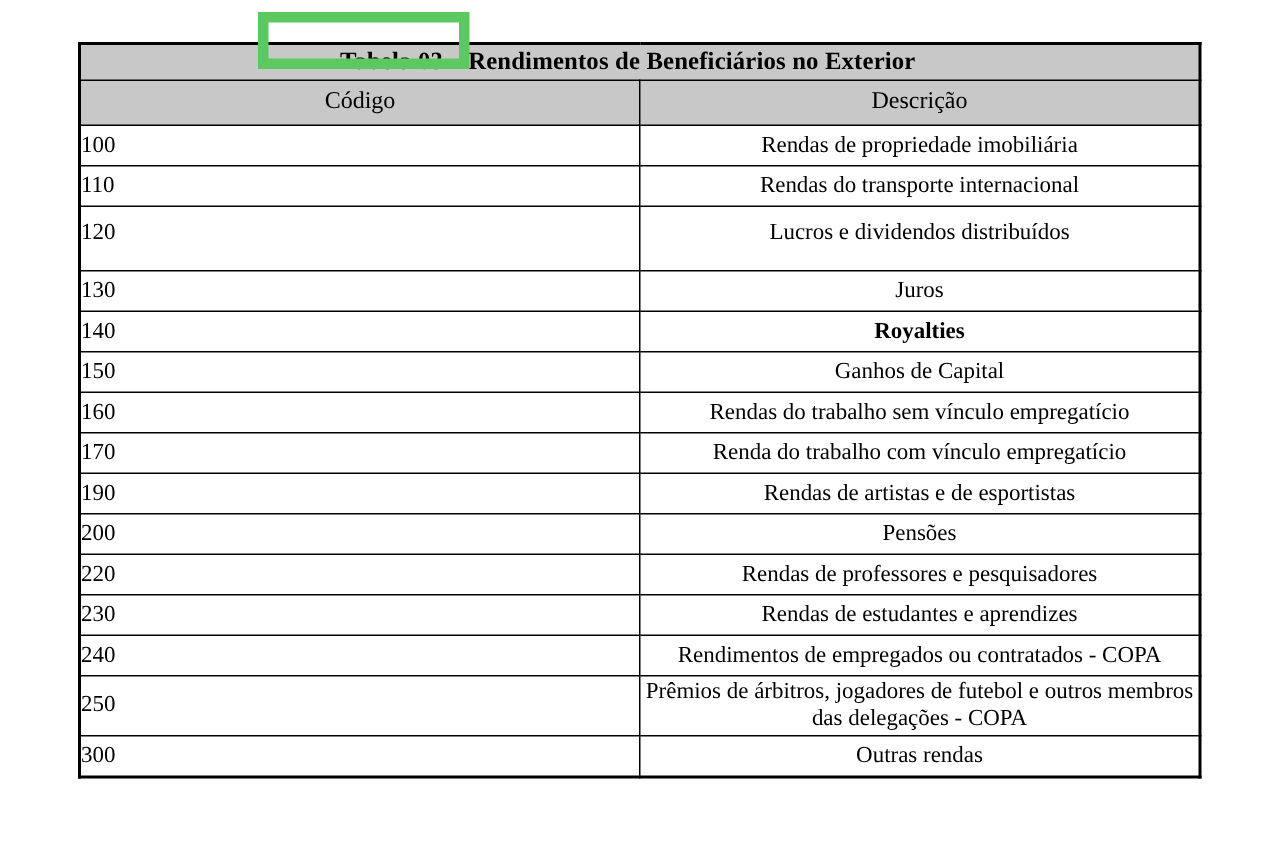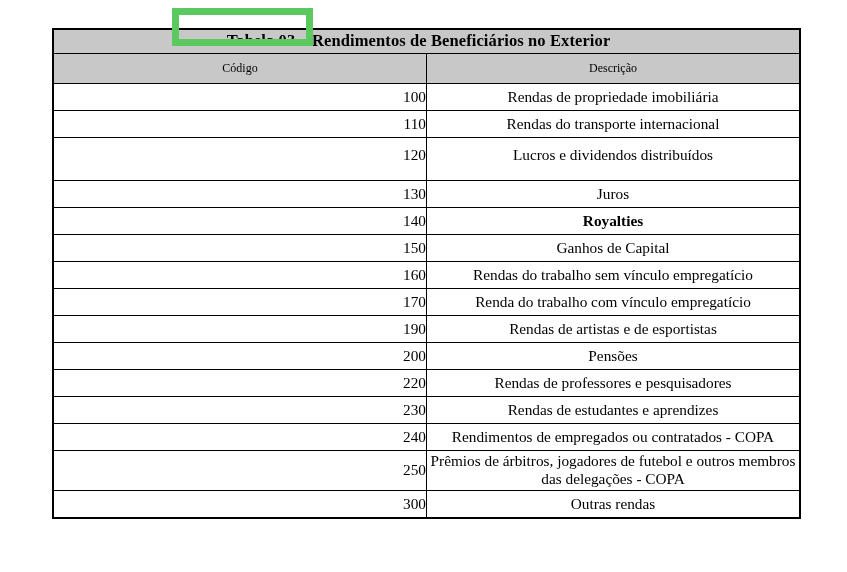--- a/index.html
+++ b/index.html
@@ -58,41 +58,41 @@
     font-size: 16.5px;
     height: 20px;
     padding: 1px 16px 2px 0;
     letter-spacing: 0.1px;
   }
 
   
   tr.header-row td {
     background: #c8c8c8;
     text-align: center;
-    font-size: 12px;
+    font-size: 16px;
     height: 24px;
     padding: 2px 0 3px 0;
   }
 
   
   tr.data-row td {
     font-size: 15.3px;
     height: 23px;
     padding: 1px 0 2px 0;
     background: #ffffff;
   }
   tr.data-row.tall td {
     height: 31px;
     padding-bottom: 10px;
     margin-left: 12px;
   }
 
   td.col-codigo {
     width: 73px;
-    text-align: right;
+    text-align: left;
   }
   td.col-desc {
     text-align: center;
     padding-left: 4px;
   }
   td.col-desc.bold-text {
     font-weight: bold;
     margin-top: 21px;
   }
 </style>

